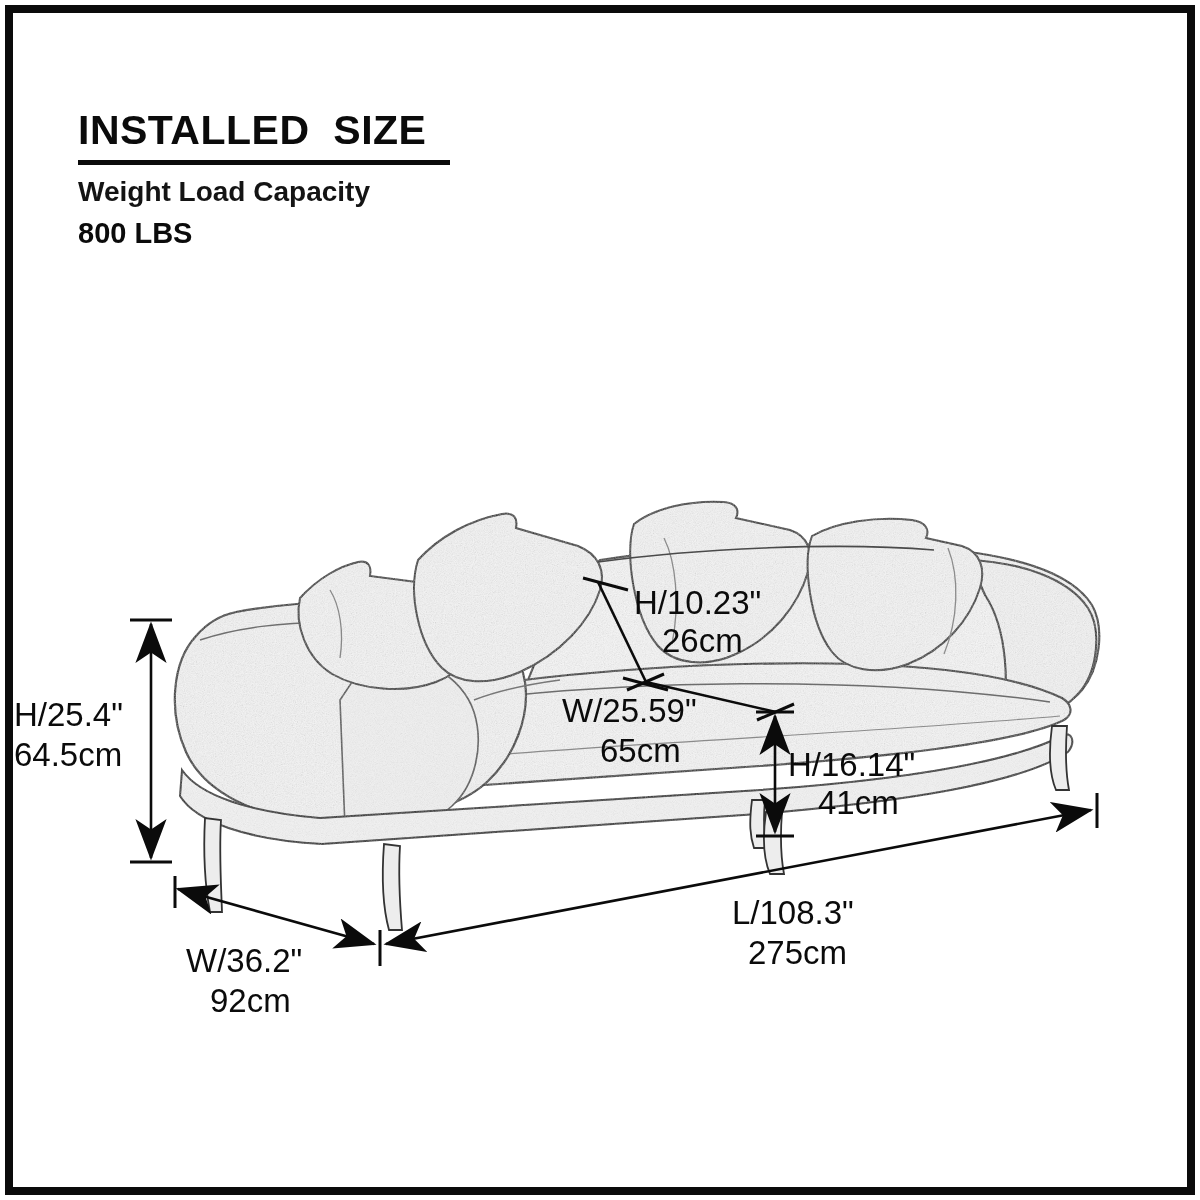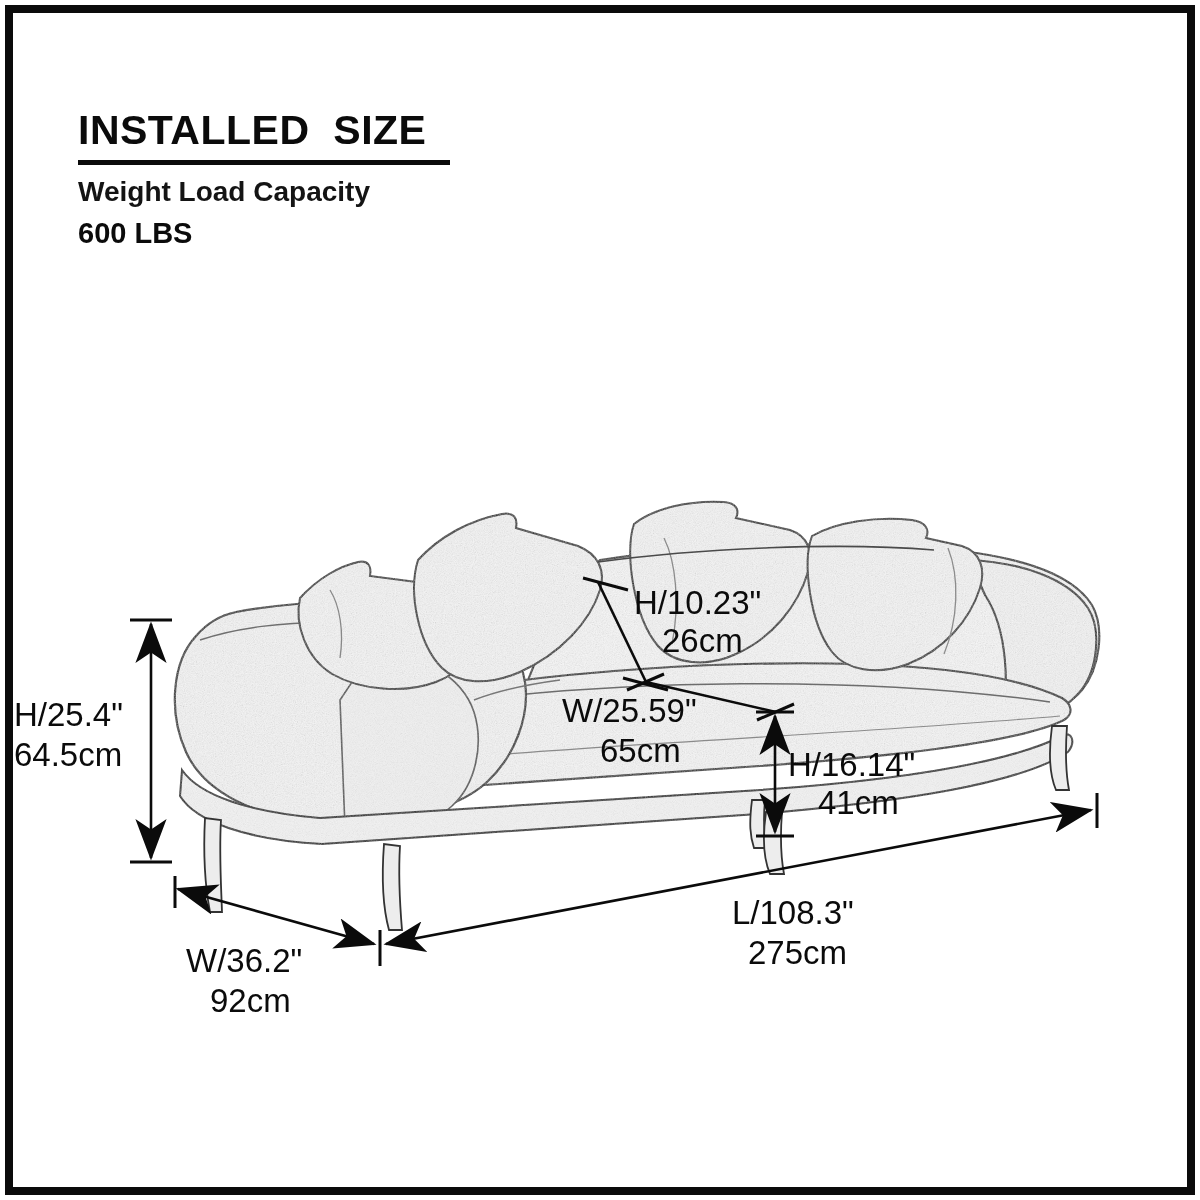--- a/index.html
+++ b/index.html
@@ -87,21 +87,21 @@
 <body>
 
 <div id="page">
 
   <div class="frame"></div>
 
   <div class="header">
     <div class="title">INSTALLED  SIZE</div>
     <div class="title-rule"></div>
     <div class="subtitle">Weight Load Capacity</div>
-    <div class="capacity">600 LBS</div>
+    <div class="capacity">800 LBS</div>
   </div>
 
   <svg id="art" viewBox="0 0 1200 1200">
     <defs>
 
       <filter id="fabric" x="-5%" y="-5%" width="110%" height="110%">
         <feTurbulence type="fractalNoise" baseFrequency="0.9" numOctaves="4" seed="7" result="n"></feTurbulence>
         <feColorMatrix in="n" type="saturate" values="0" result="g"></feColorMatrix>
         <feComponentTransfer in="g" result="c">
           <feFuncA type="linear" slope="0.40" intercept="0"></feFuncA>

